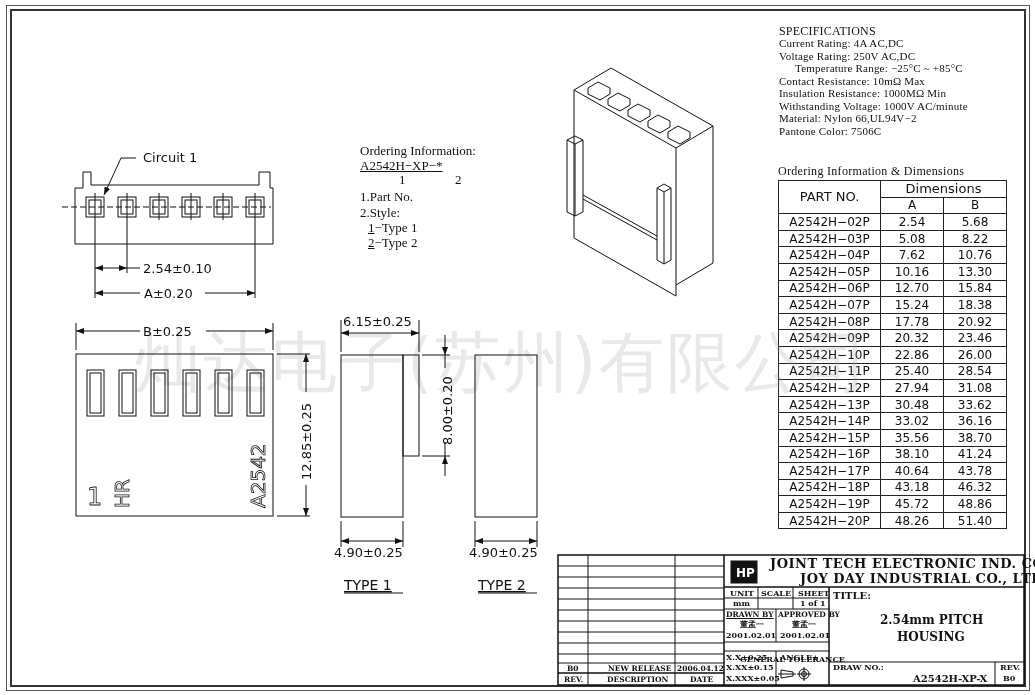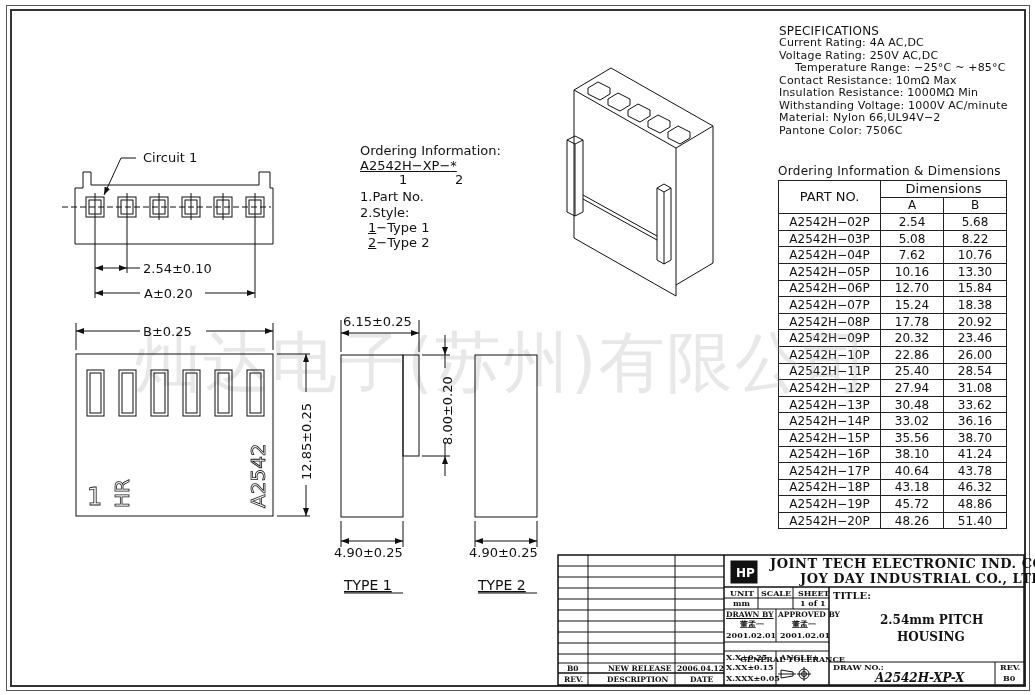--- a/index.html
+++ b/index.html
@@ -1,20 +1,20 @@
 <!DOCTYPE html>
 <html><head>
 <meta charset="utf-8">
 <style>
   html, body { margin:0; padding:0; background:#fff; }
   body { width:1035px; height:695px; position:relative; overflow:hidden; font-family:"DejaVu Sans", sans-serif; color:#111; }
   .abs { position:absolute; }
   .frame-outer { left:6px; top:5px; width:1024px; height:686px; border:1px solid #555; box-sizing:border-box; }
   .frame-inner { left:10px; top:9px; width:1016px; height:678px; border:2px solid #333; box-sizing:border-box; }
-  .txt { position:absolute; white-space:nowrap; font-size:12px; line-height:13px; }
+  .txt { position:absolute; white-space:nowrap; font-size:12px; line-height:13px;font-family:Liberation Serif, serif; }
   .spec { font-size:11px; line-height:12.3px; letter-spacing:0.2px; }
   .ord-table { position:absolute; left:778px; top:180px; border-collapse:collapse; font-size:12px; }
   .ord-table td, .ord-table th { border:1px solid #222; padding:0; text-align:center; font-weight:normal; height:15.6px; line-height:14px; }
   .ord-table .pn { width:101px; }
   .ord-table .da { width:62px; }
   .ord-table .db { width:62px; }
   .watermark { position:absolute; left:135px; top:318px; font-size:66px; color:rgba(150,150,150,0.22); letter-spacing:2px; white-space:nowrap; font-family:"DejaVu Sans", sans-serif; font-weight:normal; pointer-events:none; }
   .serif { font-family:"DejaVu Serif", serif; font-weight:bold; }
   .u { text-decoration:underline; }
   svg text { font-family:"DejaVu Sans", sans-serif; }
@@ -361,21 +361,21 @@
   <div class="txt serif" style="left:726px;top:652px;font-size:8px;line-height:10px;">X.X±0.25</div>
   <div class="txt serif" style="left:726px;top:662px;font-size:8px;line-height:10px;">X.XX±0.15</div>
   <div class="txt serif" style="left:726px;top:673px;font-size:8px;line-height:10px;text-align:center;">X.XXX±0.05</div>
   <div class="txt serif" style="left:780px;top:652px;font-size:8px;line-height:10px;">ANGLE±</div>
 
   <div class="txt serif" style="left:833px;top:589px;font-size:10px;">TITLE:</div>
   <div class="txt serif" style="left:880px;top:613px;font-size:12px;line-height:14px;">2.54mm PITCH</div>
   <div class="txt serif" style="left:897px;top:630px;font-size:12px;line-height:14px;">HOUSING</div>
 
   <div class="txt serif" style="left:833px;top:663px;font-size:8px;line-height:9px;">DRAW NO.:</div>
-  <div class="txt serif" style="left:875px;top:674px;font-size:12px;line-height:9px;font-style:italic;">A2542H-XP-X</div>
+  <div class="txt serif" style="left:913px;top:674px;font-size:10px;line-height:9px;">A2542H-XP-X</div>
   <div class="txt serif" style="left:1000px;top:663px;font-size:8px;line-height:9px;">REV.</div>
   <div class="txt serif" style="left:1003px;top:674px;font-size:8px;line-height:9px;">B0</div>
 
   <div>
     <div class="txt serif" style="left:567px;top:664px;font-size:7.5px;line-height:9px;">B0</div>
     <div class="txt serif" style="left:608px;top:664px;font-size:7.5px;line-height:9px;">NEW RELEASE</div>
     <div class="txt serif" style="left:677px;top:664px;font-size:7.5px;line-height:9px;">2006.04.12</div>
   </div>
   <div class="txt serif" style="left:564px;top:675px;font-size:7.5px;line-height:9px;">REV.</div>
   <div class="txt serif" style="left:607px;top:675px;font-size:7.5px;line-height:9px;">DESCRIPTION</div>

